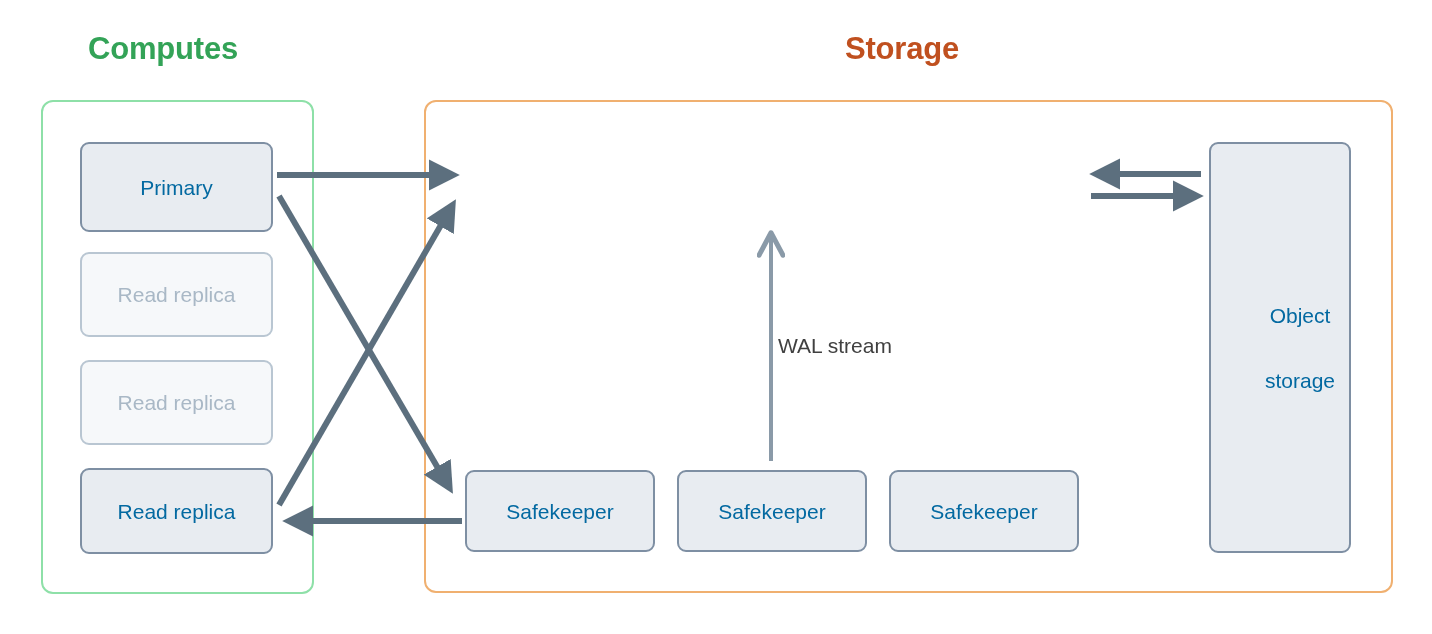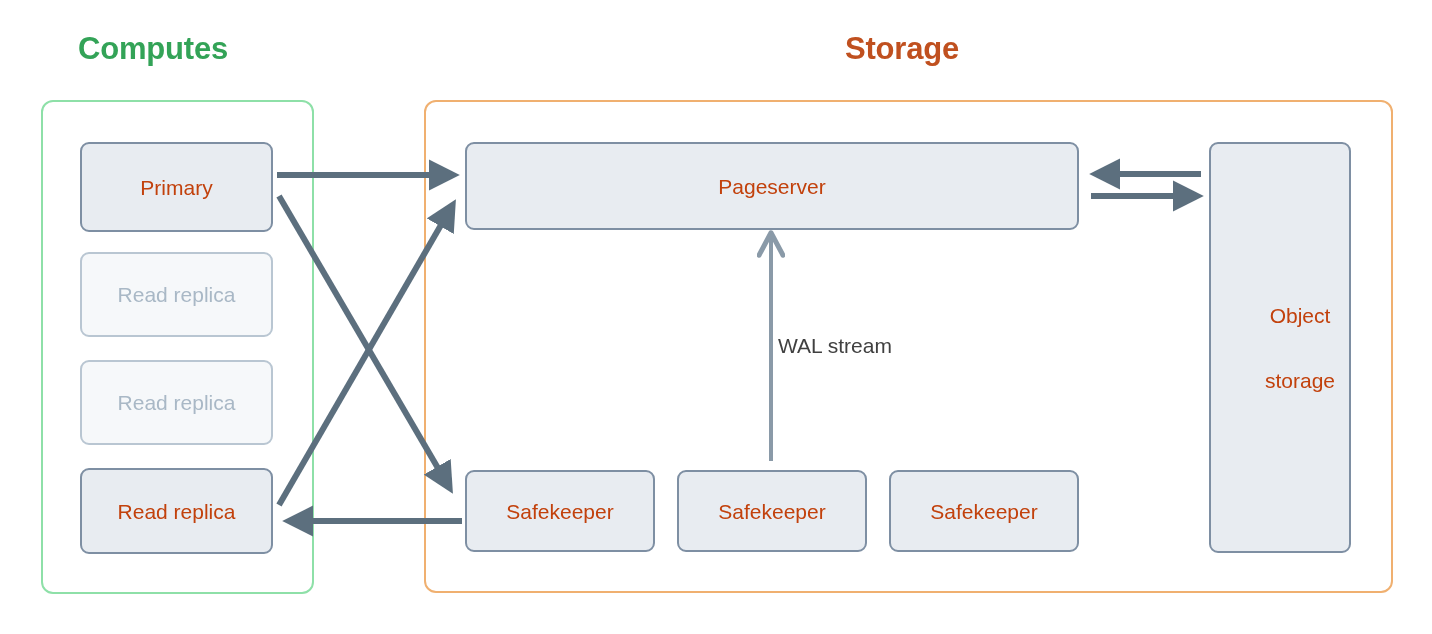--- a/index.html
+++ b/index.html
@@ -21,21 +21,21 @@
   }
 
   
   .group-title {
     position: absolute;
     font-size: 31px;
     font-weight: bold;
     letter-spacing: -0.2px;
     white-space: nowrap;
   }
-  #computes-title { left: 78px;  top: 31px; color: #33a357; }
+  #computes-title { left: 88px;  top: 31px; color: #33a357; }
   #storage-title  { left: 845px; top: 31px; color: #c0501f; }
 
   
   .group-box {
     position: absolute;
     border-style: solid;
     border-width: 2px;
     border-radius: 12px;
     box-sizing: border-box;
     background: transparent;
@@ -51,21 +51,21 @@
     border-color: #f0b070;
   }
 
   
   .node {
     position: absolute;
     box-sizing: border-box;
     border: 2px solid #7e8fa3;
     border-radius: 9px;
     background: #e8ecf1;
-    color: #c2410c;
+    color: #0369a1;
     font-size: 21px;
     display: flex;
     align-items: center;
     justify-content: center;
     text-align: center;
     line-height: 1.0;
   }
   .node.dim {
     background: #f6f8fa;
     border-color: #b9c6d2;
@@ -121,21 +121,20 @@
   <div class="group-box" id="storage-box"></div>
 
   <div class="node" id="node-primary">Primary</div>
 
   <div class="node dim" id="node-replica-1">Read replica</div>
 
   <div class="node dim" id="node-replica-2">Read replica</div>
 
   <div class="node" id="node-replica-3">Read replica</div>
 
-  <div class="node" id="node-pageserver">Pageserver</div>
 
   <div class="node" id="node-safekeeper-1">Safekeeper</div>
 
   <div class="node" id="node-safekeeper-2">Safekeeper</div>
 
   <div class="node" id="node-safekeeper-3">Safekeeper</div>
 
   <div class="node" id="node-object-storage">
     <span class="ln">Object</span>
     <span class="ln">storage</span>

